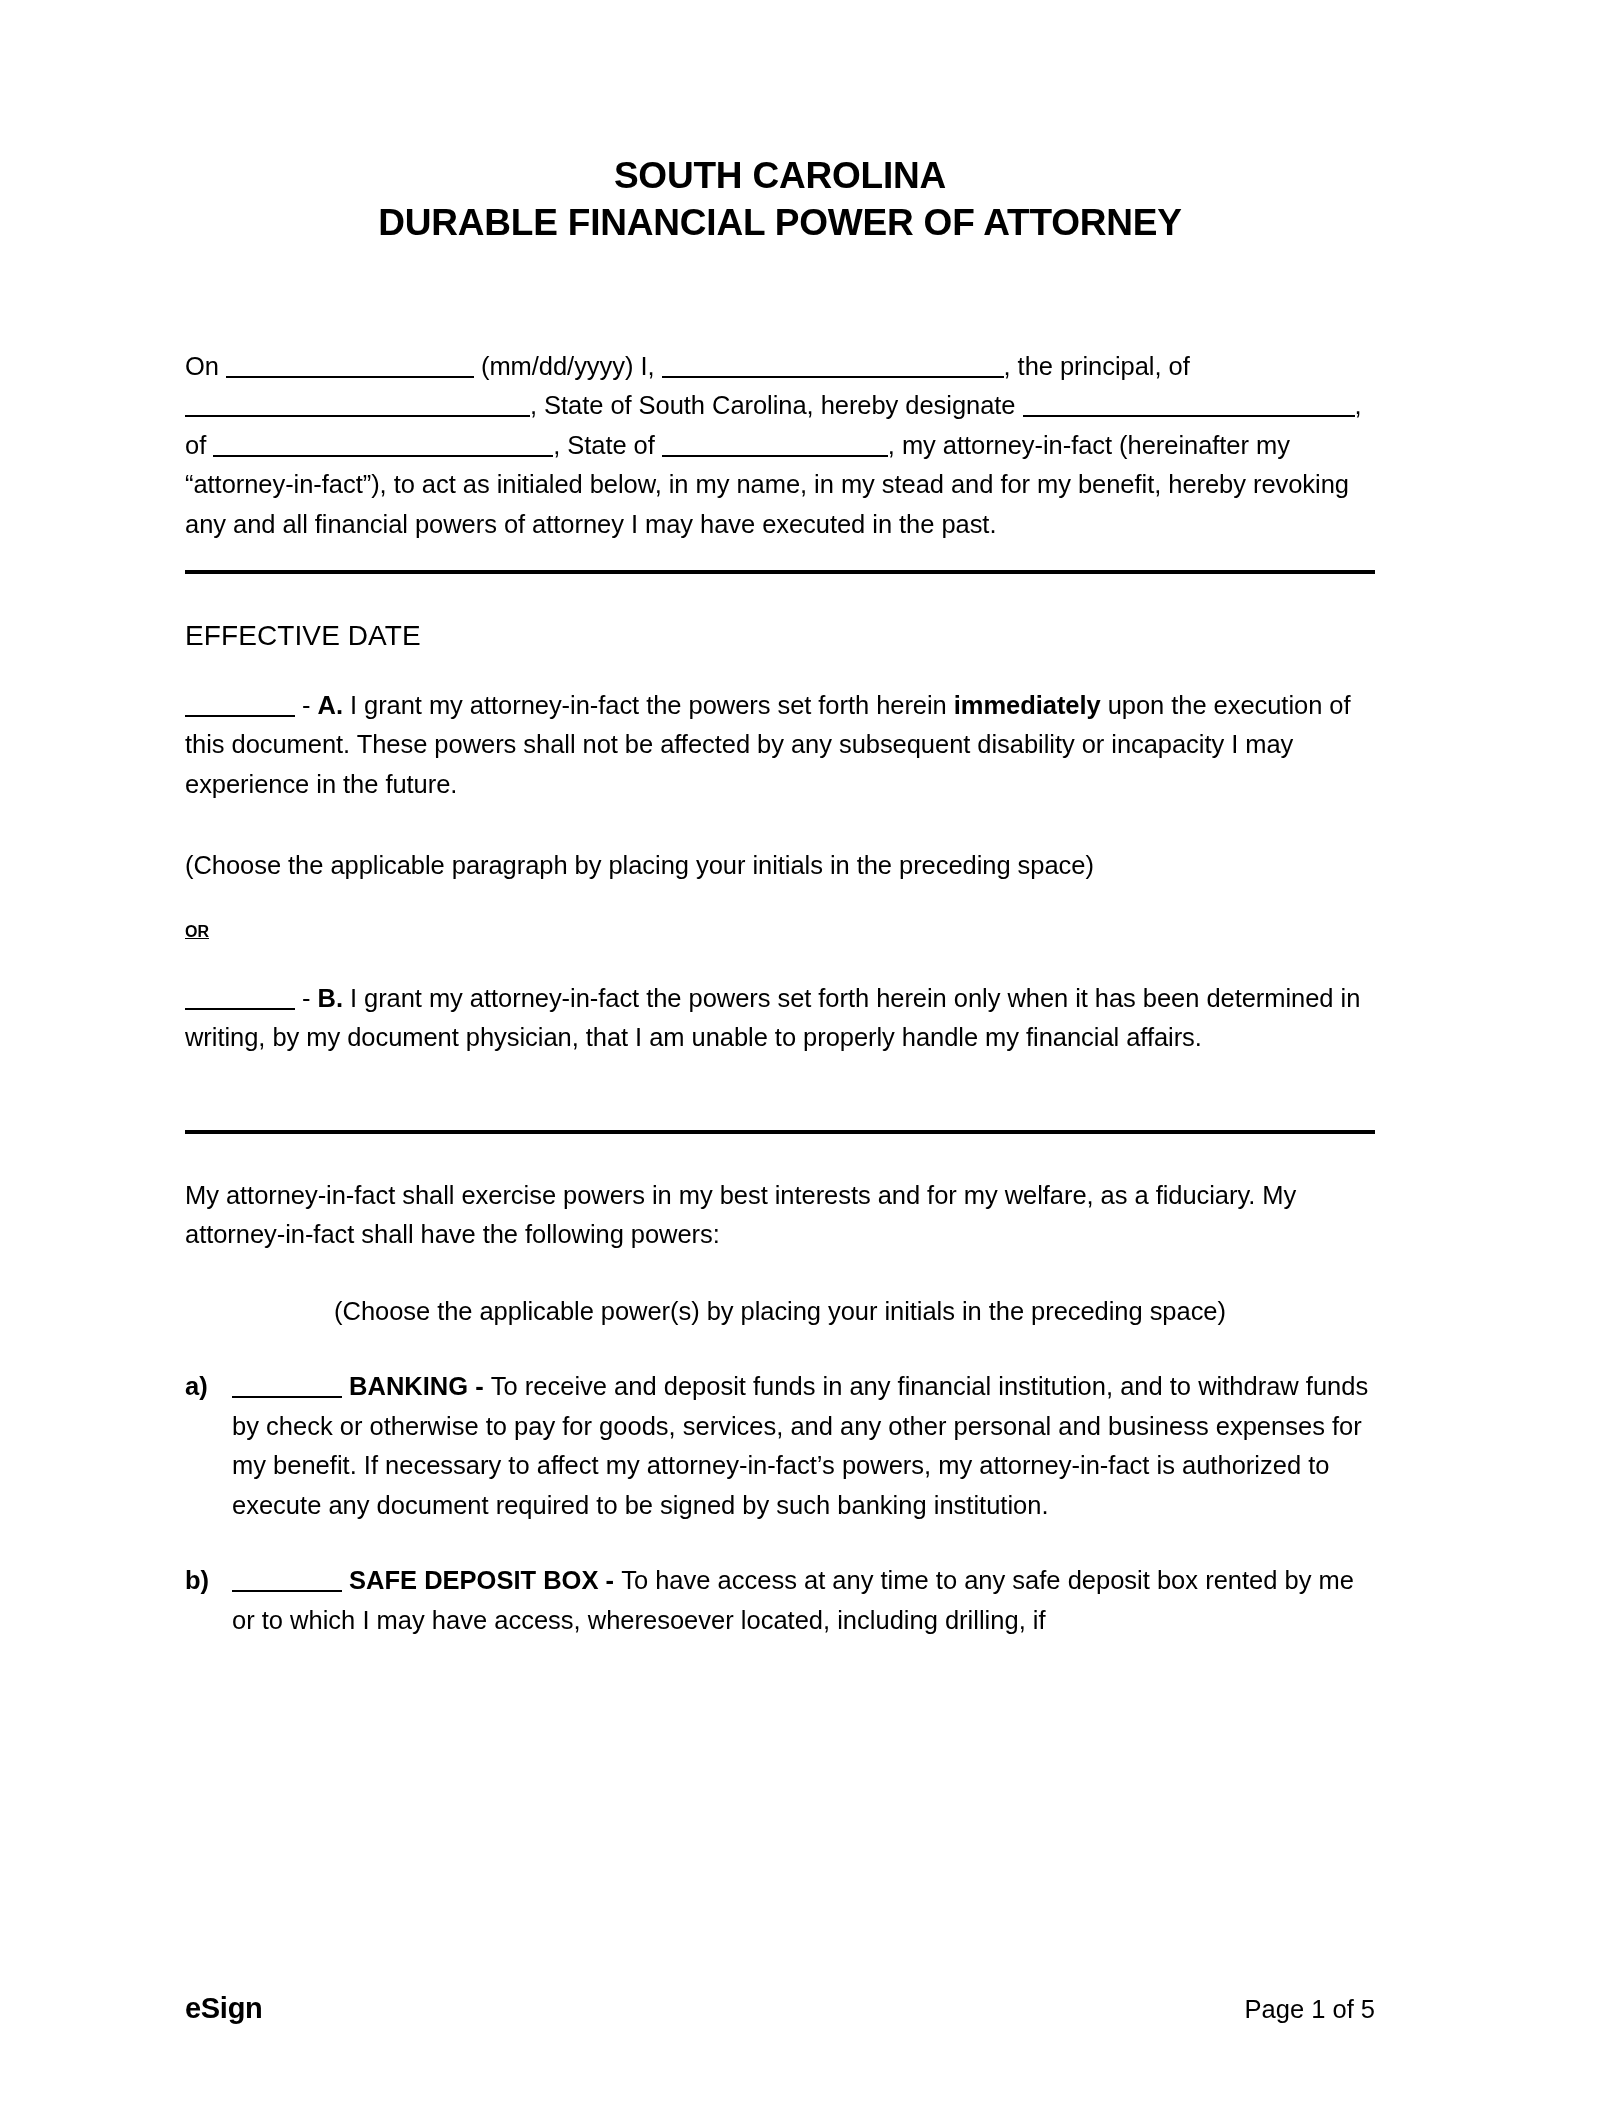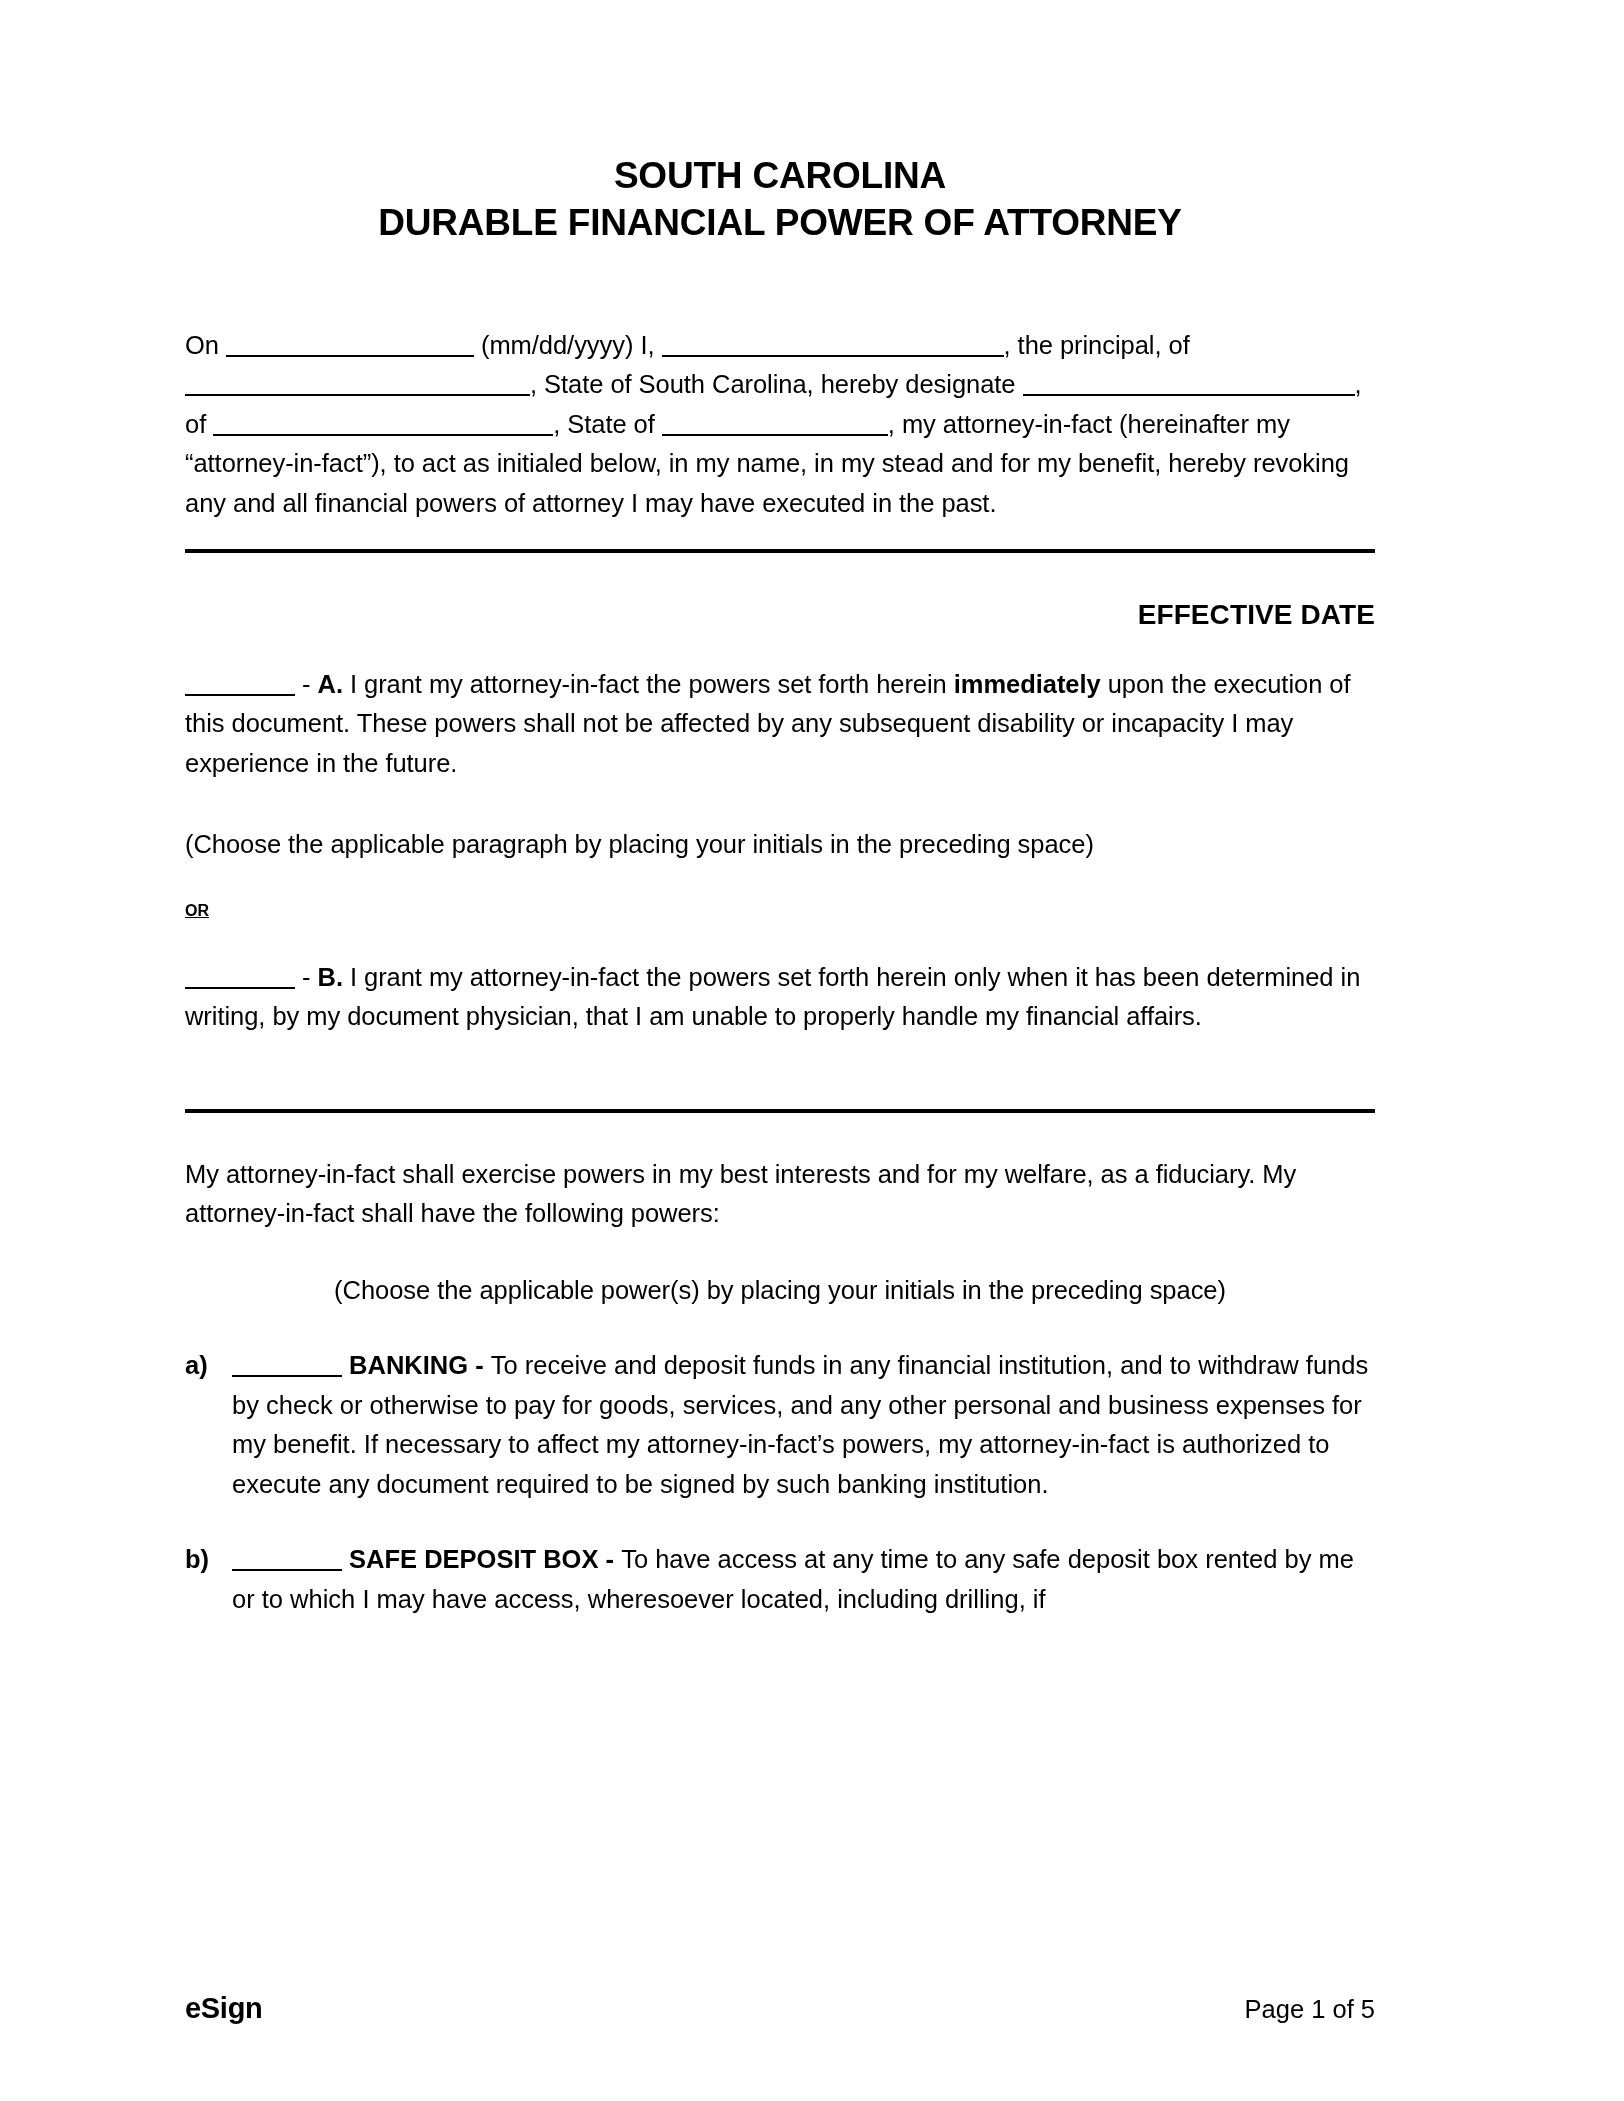--- a/index.html
+++ b/index.html
@@ -54,37 +54,37 @@
   .b-date   { width: 248px; }
   .b-name   { width: 342px; }
   .b-addr   { width: 345px; }
   .b-aif    { width: 332px; }
   .b-aifadr { width: 340px; }
   .b-state  { width: 226px; }
   .b-init   { width: 110px; }
 
   
   .intro {
-    margin-top: 79px;
+    margin-top: 100px;
   }
 
   
   .divider {
     border: none;
     border-top: 4px solid #000;
     margin: 0;
     width: 100%;
   }
   .divider-1 { margin-top: 18px; }
   .divider-2 { margin-top: 72px; }
 
   
   .section-heading {
-    text-align: right;
-    font-weight: bold;
+    text-align: left;
+    font-weight: normal;
     font-size: 28px;
     letter-spacing: 0.1px;
   }
   .heading-effective { margin-top: 46px; }
   .heading-powers    { margin-top: 54px; }
 
   
   .choose-note { margin-top: 42px; }
 
   .option-para { margin-top: 34px; }

